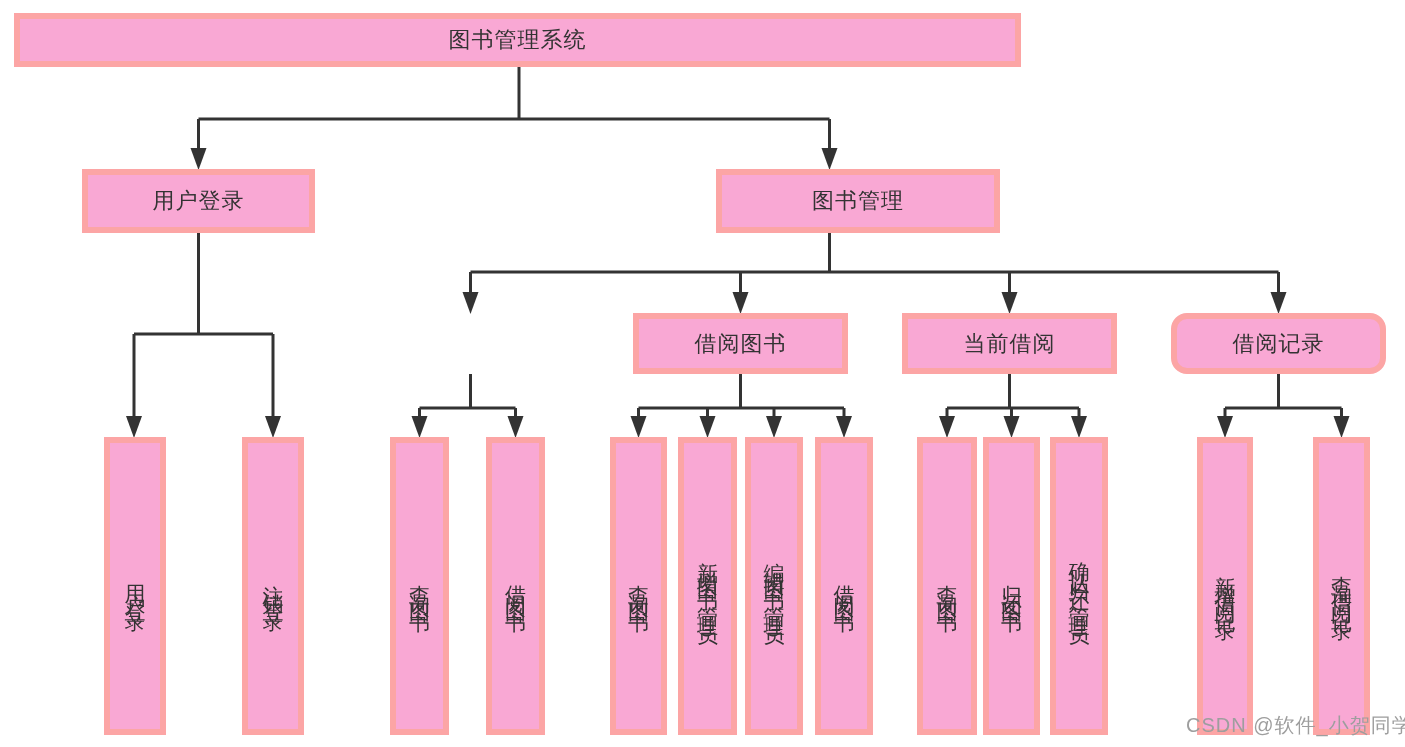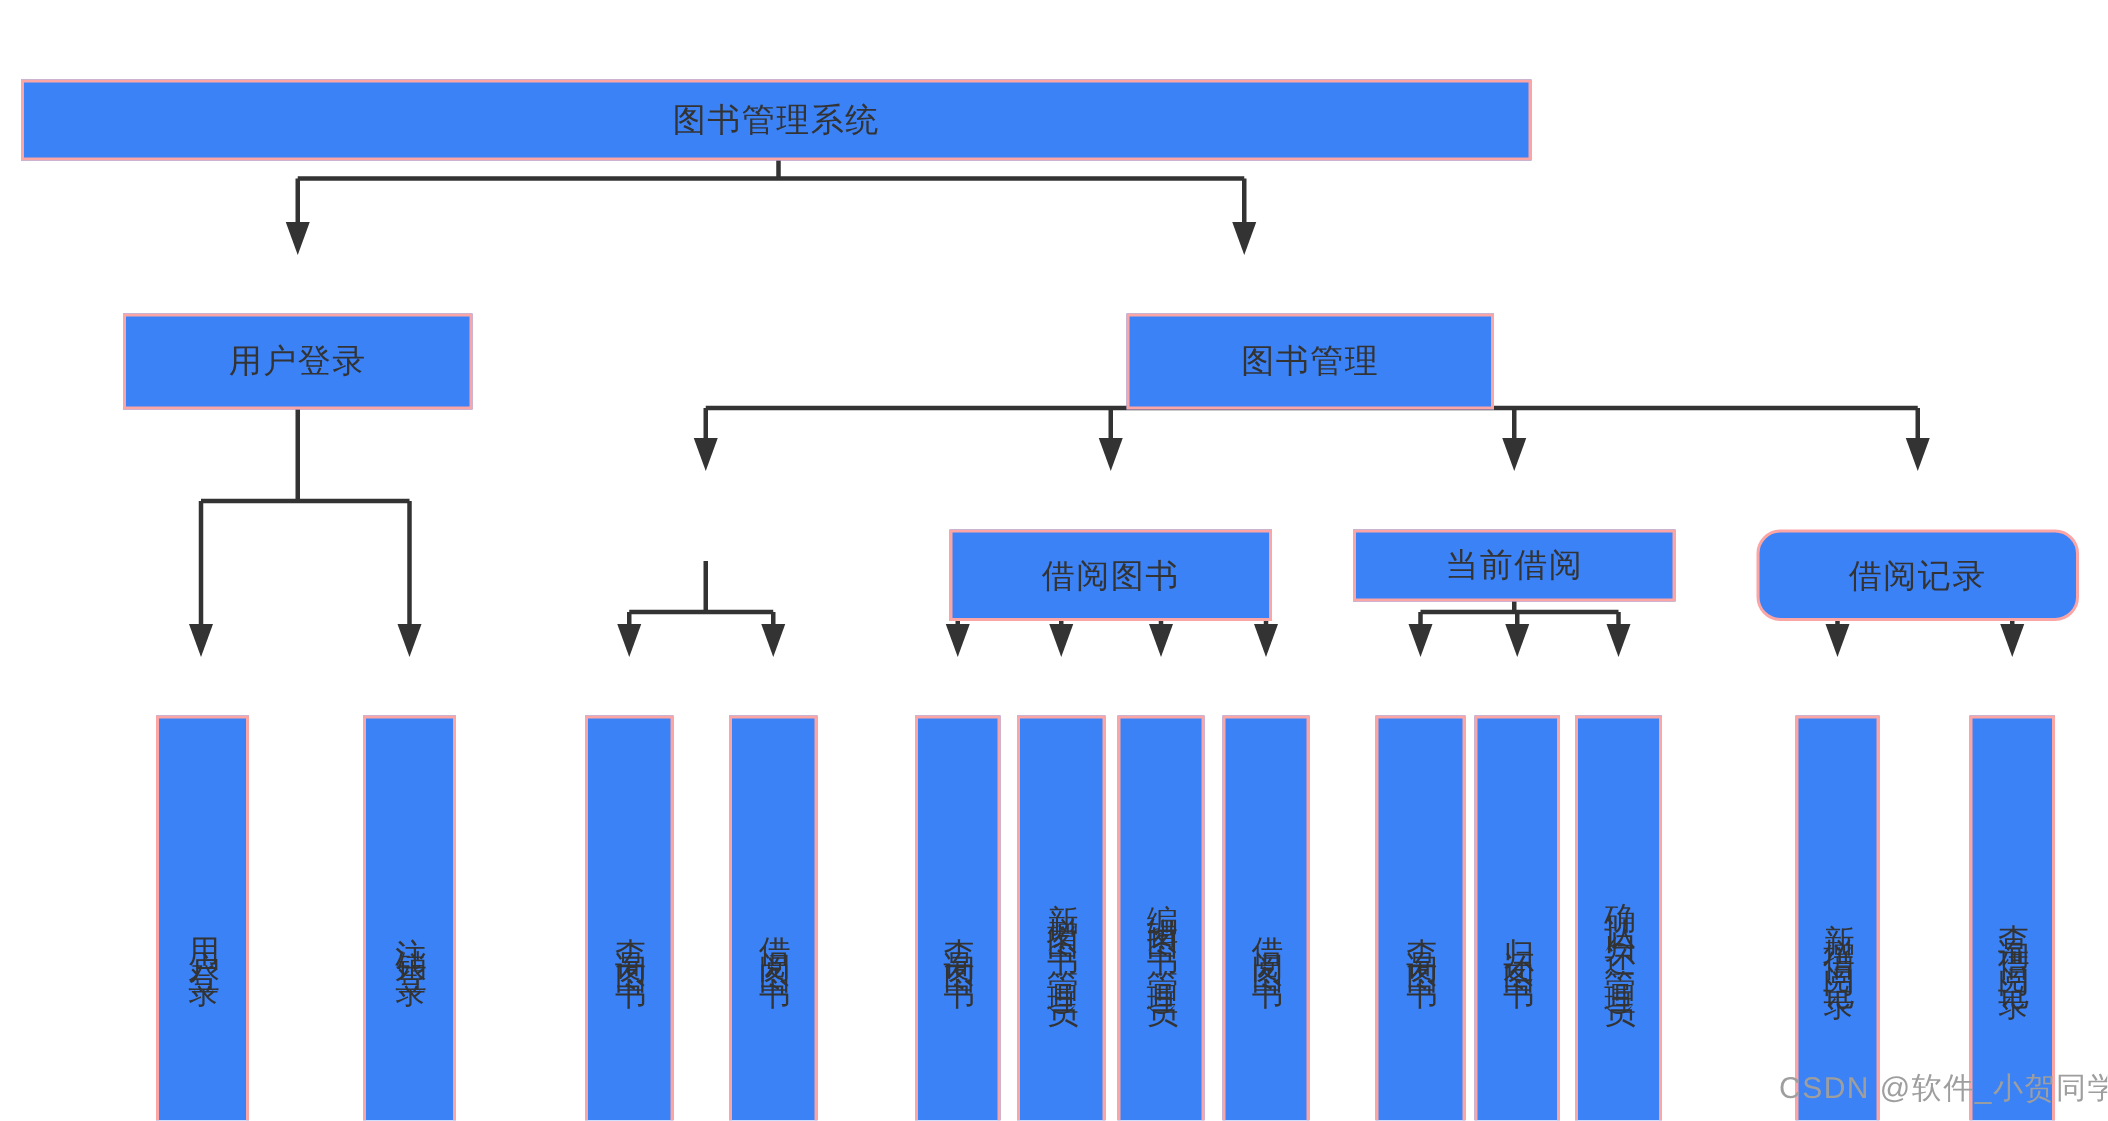--- a/index.html
+++ b/index.html
@@ -13,24 +13,23 @@
   }
   svg.connectors {
     position: absolute;
     left: 0; top: 0;
     width: 1405px; height: 747px;
     pointer-events: none;
   }
   .node {
     position: absolute;
     box-sizing: border-box;
-    background: #3b82f6;
-    border: 2px solid #fca5a5;
+    background: #f9a8d4;
+    border: 6px solid #fca5a5;
     color: #333333;
-    margin-top: 40px;
   }
   .hnode {
     display: flex;
     align-items: center;
     justify-content: center;
     font-size: 22px;
     letter-spacing: 1px;
     white-space: nowrap;
   }
   .vnode {  }
@@ -131,24 +130,24 @@
       <polygon points="1071,416 1087,416 1079,438"></polygon>
 
       <polygon points="1217,416 1233,416 1225,438"></polygon>
       <polygon points="1333.5,416 1349.5,416 1341.5,438"></polygon>
     </g>
   </svg>
 
   <div class="node hnode" style="left:14px; top:13px; width:1007px; height:54px;">图书管理系统</div>
 
   <div class="node hnode" style="left:82px; top:169px; width:233px; height:64px;">用户登录</div>
-  <div class="node hnode" style="left:751px; top:169px; width:245px; height:64px;">图书管理</div>
+  <div class="node hnode" style="left:716px; top:169px; width:284px; height:64px;">图书管理</div>
 
   <div class="node hnode" style="left:633px; top:313px; width:215px; height:61px;">借阅图书</div>
-  <div class="node hnode" style="left:902px; top:313px; width:215px; height:48px;">当前借阅</div>
+  <div class="node hnode" style="left:902px; top:313px; width:215px; height:61px;">当前借阅</div>
   <div class="node hnode" style="left:1171px; top:313px; width:215px; height:61px;border-radius:16px;">借阅记录</div>
 
   <div class="node vnode" style="left:104px; top:437px; width:62px; height:298px;">
     <span class="vtext">用户登录</span>
   </div>
   <div class="node vnode" style="left:242px; top:437px; width:62px; height:298px;">
     <span class="vtext">注销登录</span>
   </div>
 
   <div class="node vnode" style="left:390px; top:437px; width:59px; height:298px;">

